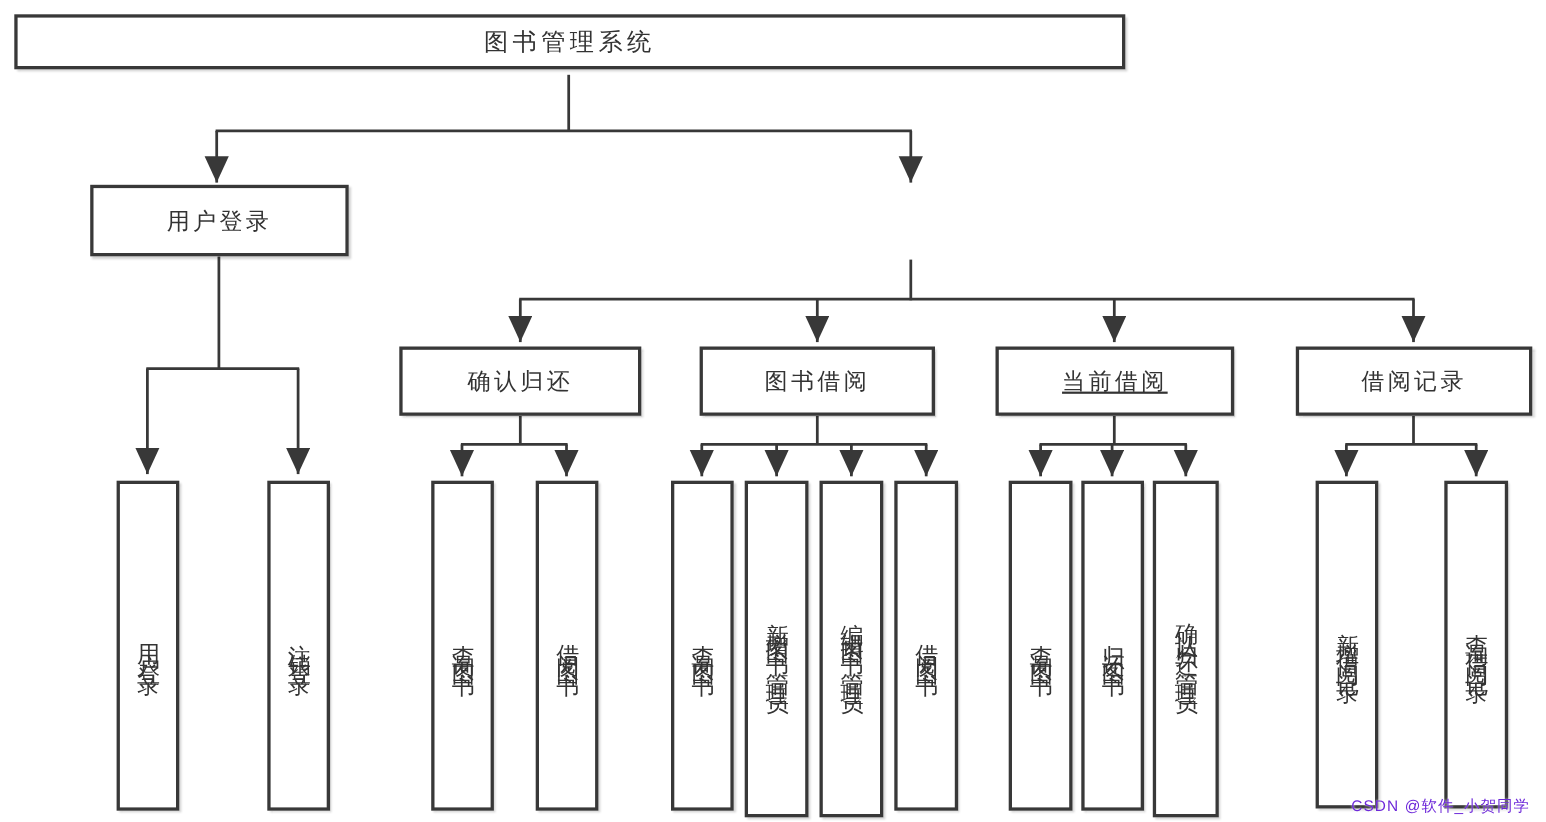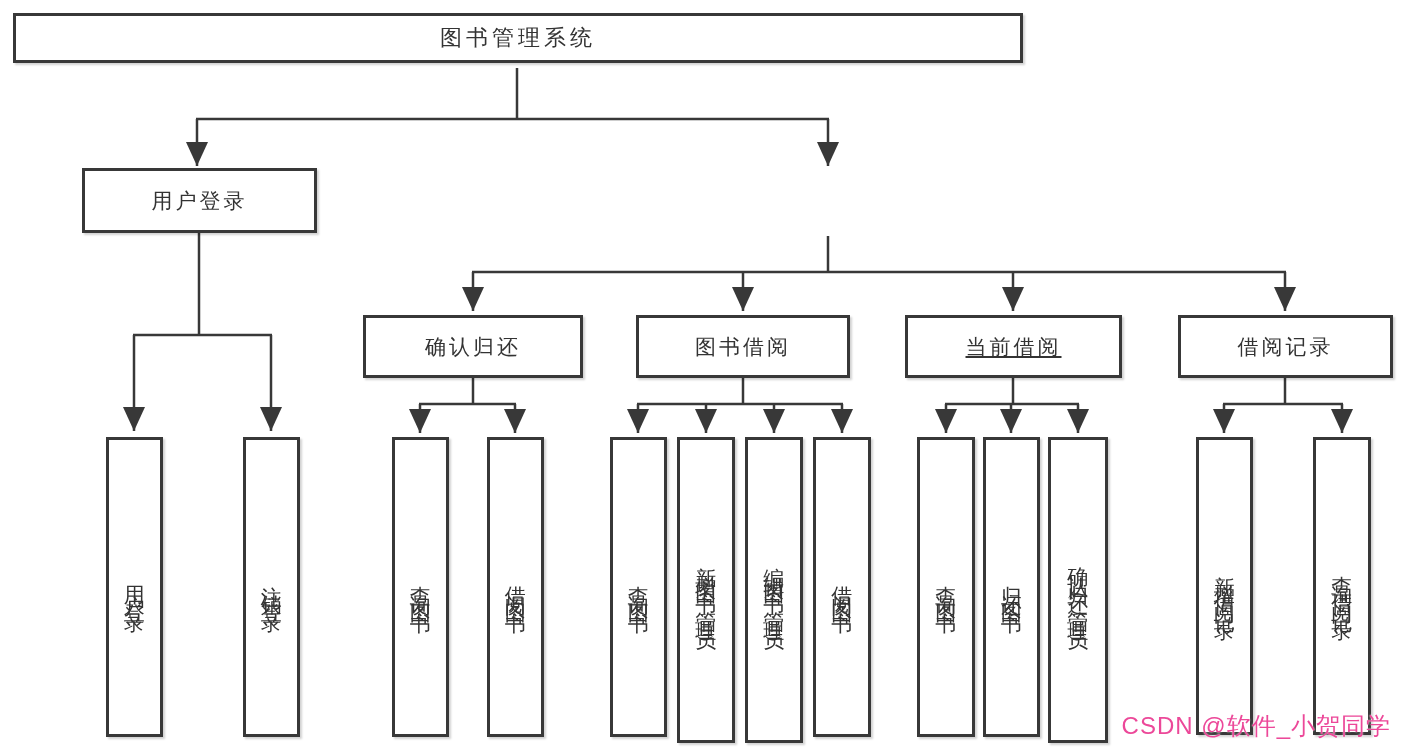--- a/index.html
+++ b/index.html
@@ -14,21 +14,21 @@
     color:#333333; z-index:2; box-shadow:2px 2px 2px rgba(0,0,0,0.18);
   }
   .node.h span { font-size:21px; letter-spacing:3px; white-space:nowrap; }
   .node.title span { font-size:22px; letter-spacing:4px; }
   .node.v span {
     writing-mode:vertical-rl; text-orientation:mixed;
     font-size:21px; letter-spacing:9px; line-height:1.3; white-space:nowrap;
   }
   .watermark {
     position:absolute; right:14px; bottom:5px; z-index:6;
-    font-size:24px; letter-spacing:1px; color:#ec4899;
+    font-size:14px; letter-spacing:1px; color:#6d28d9;
     text-shadow:0 0 2px #ffffff;
   }
 </style>
 </head>
 <body>
 
 <div class="canvas">
 
   <svg class="edges" viewBox="0 0 1405 747" xmlns="http://www.w3.org/2000/svg">
     <defs>

